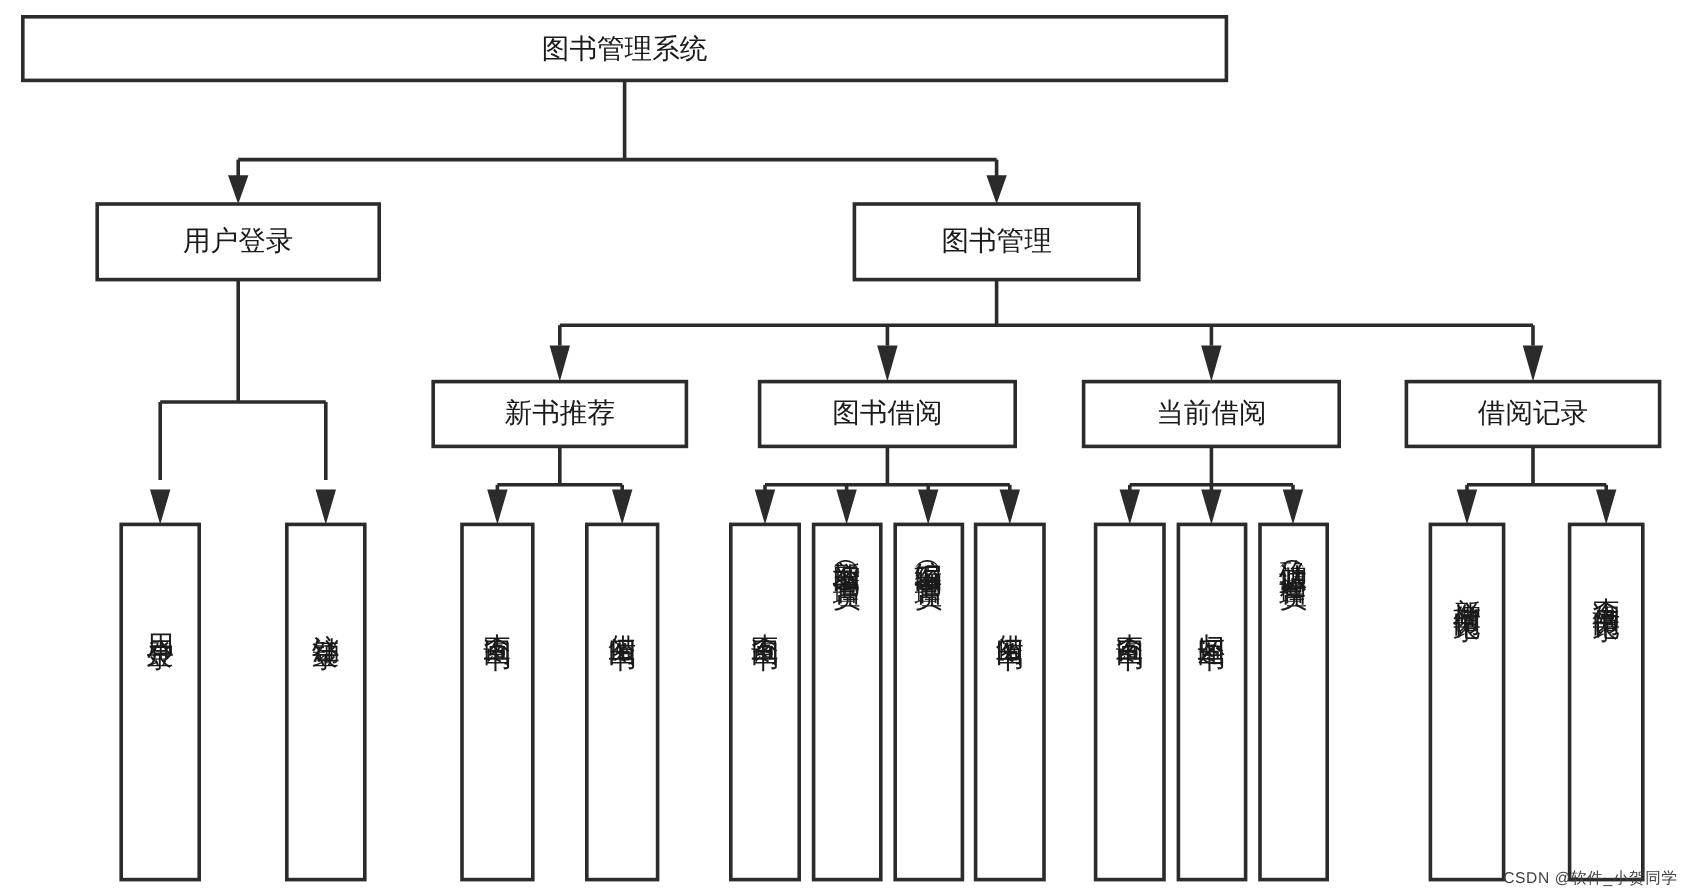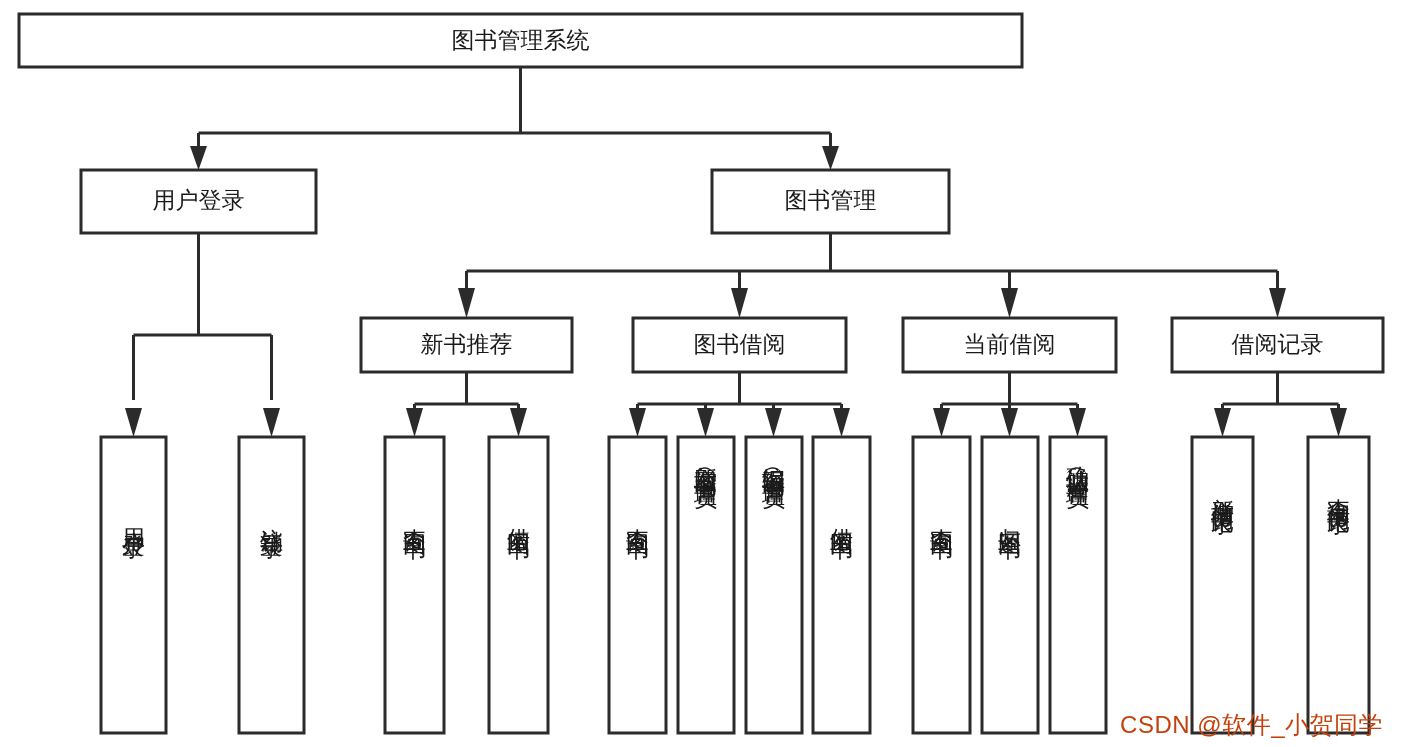--- a/index.html
+++ b/index.html
@@ -52,25 +52,25 @@
     color: #1a1a1a;
     writing-mode: vertical-rl;
     text-orientation: upright;
     letter-spacing: 3px;
     line-height: 1;
     white-space: nowrap;
     pointer-events: none;
   }
   .watermark {
     position: absolute;
-    right: 22px;
+    right: 7px;
     bottom: 6px;
     font-family: "Liberation Sans", "DejaVu Sans", sans-serif;
-    font-size: 24px;
-    color: #c2410c;
+    font-size: 13px;
+    color: #404040;
     white-space: nowrap;
     letter-spacing: 0.5px;
   }
 </style>
 </head>
 <body>
 
 <div id="diagram-root">
 
   <svg class="diagram-canvas" viewBox="0 0 1405 747">

